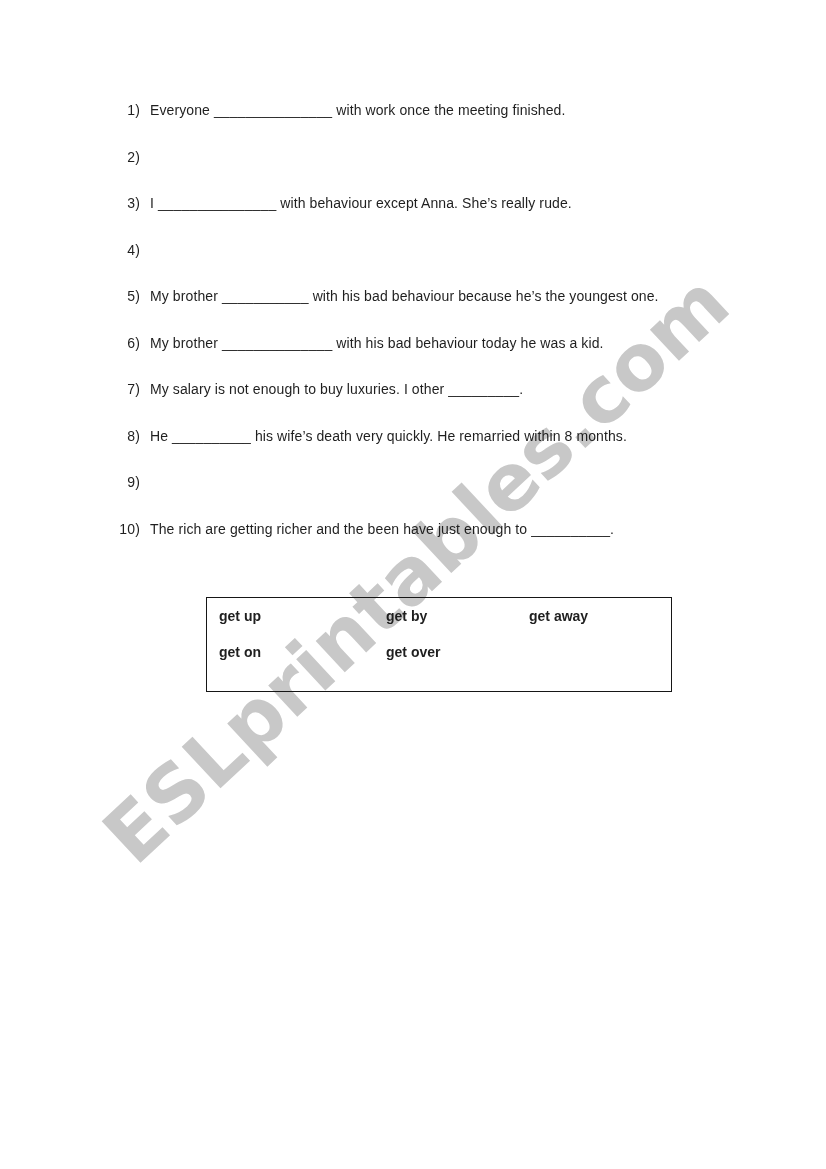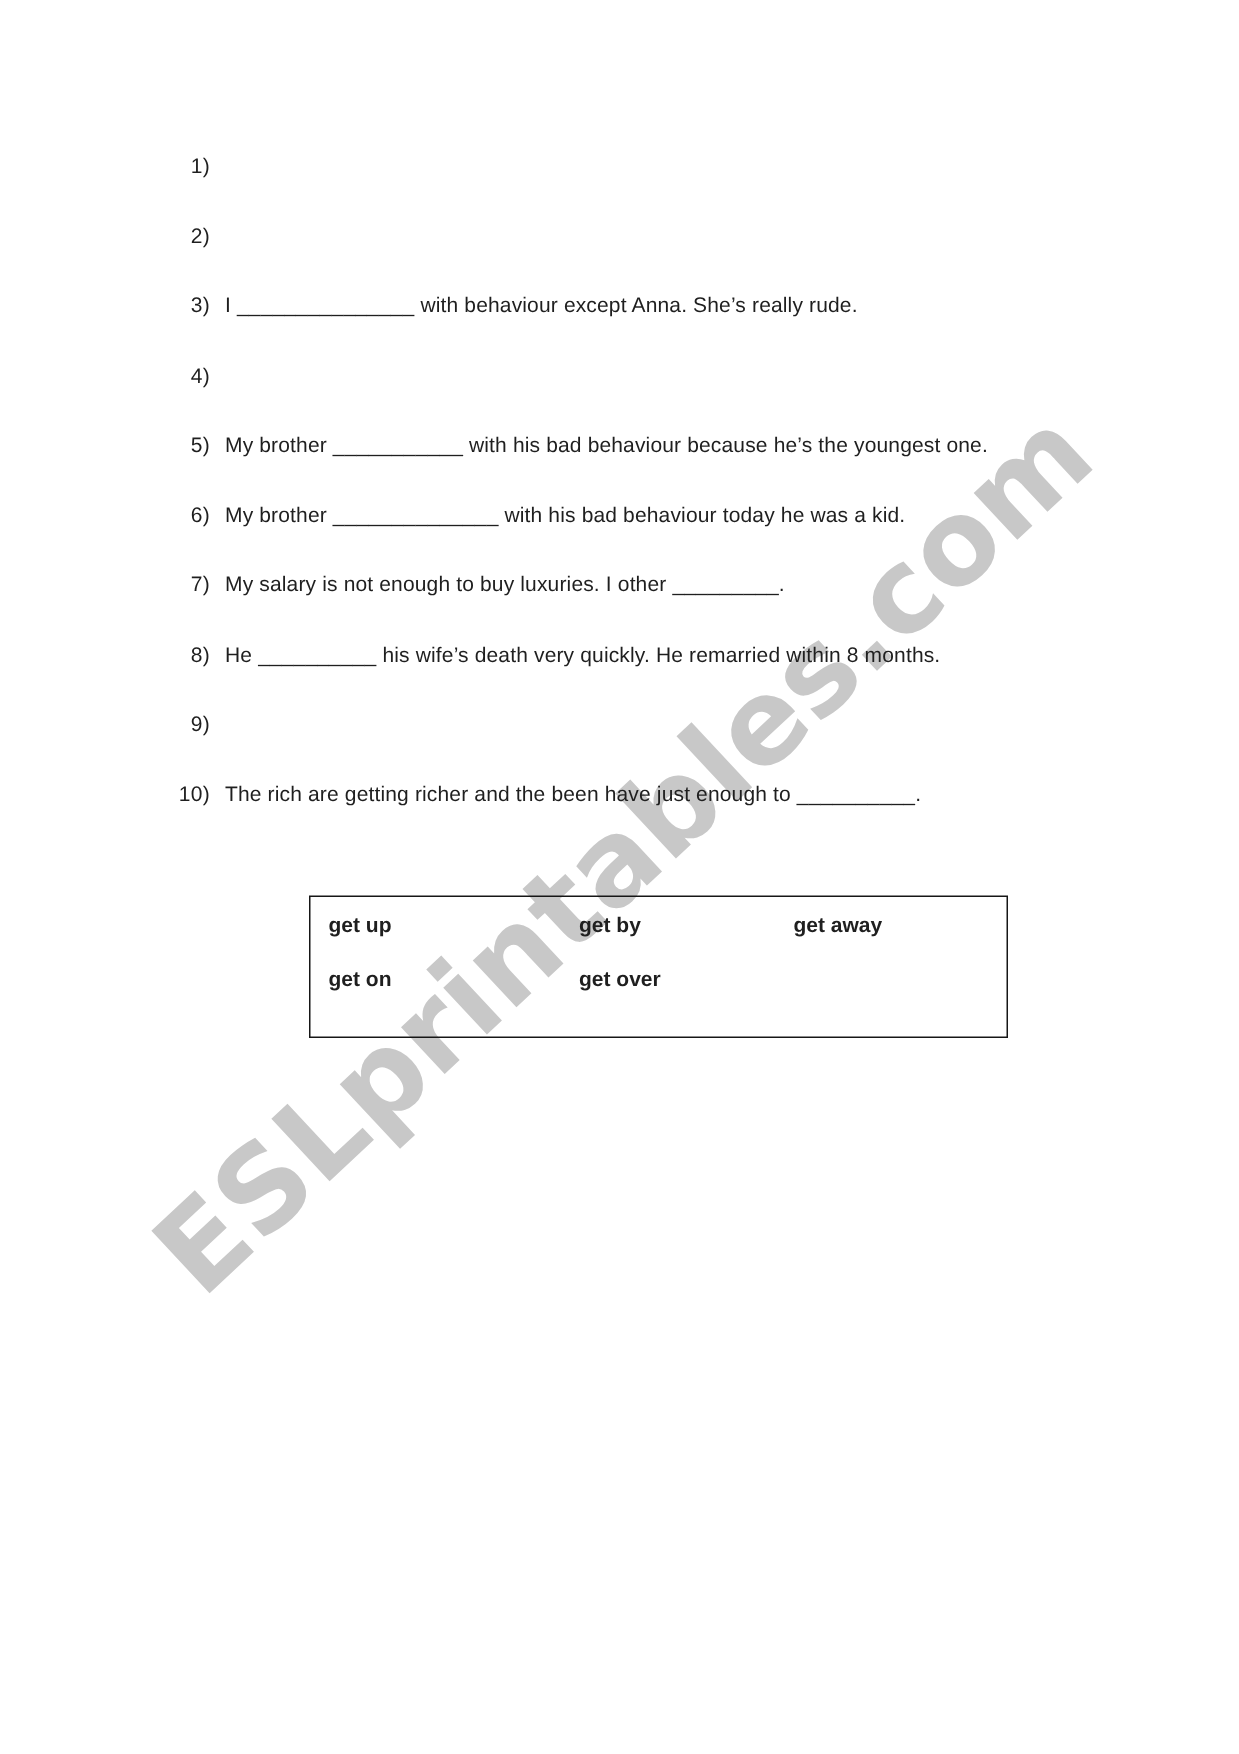--- a/index.html
+++ b/index.html
@@ -91,20 +91,21 @@
 </head>
 <body>
 
 <div class="page">
 
   <div class="watermark">ESLprintables.com</div>
 
   <div class="items">
     <div class="item">
       <span class="num">1)</span>
+      <span class="txt">Everyone _______________ with work once the meeting finished.</span>
     </div>
     <div class="item">
       <span class="num">2)</span>
     </div>
     <div class="item">
       <span class="num">3)</span>
       <span class="txt">I _______________ with behaviour except Anna. She’s really rude.</span>
     </div>
     <div class="item">
       <span class="num">4)</span>

